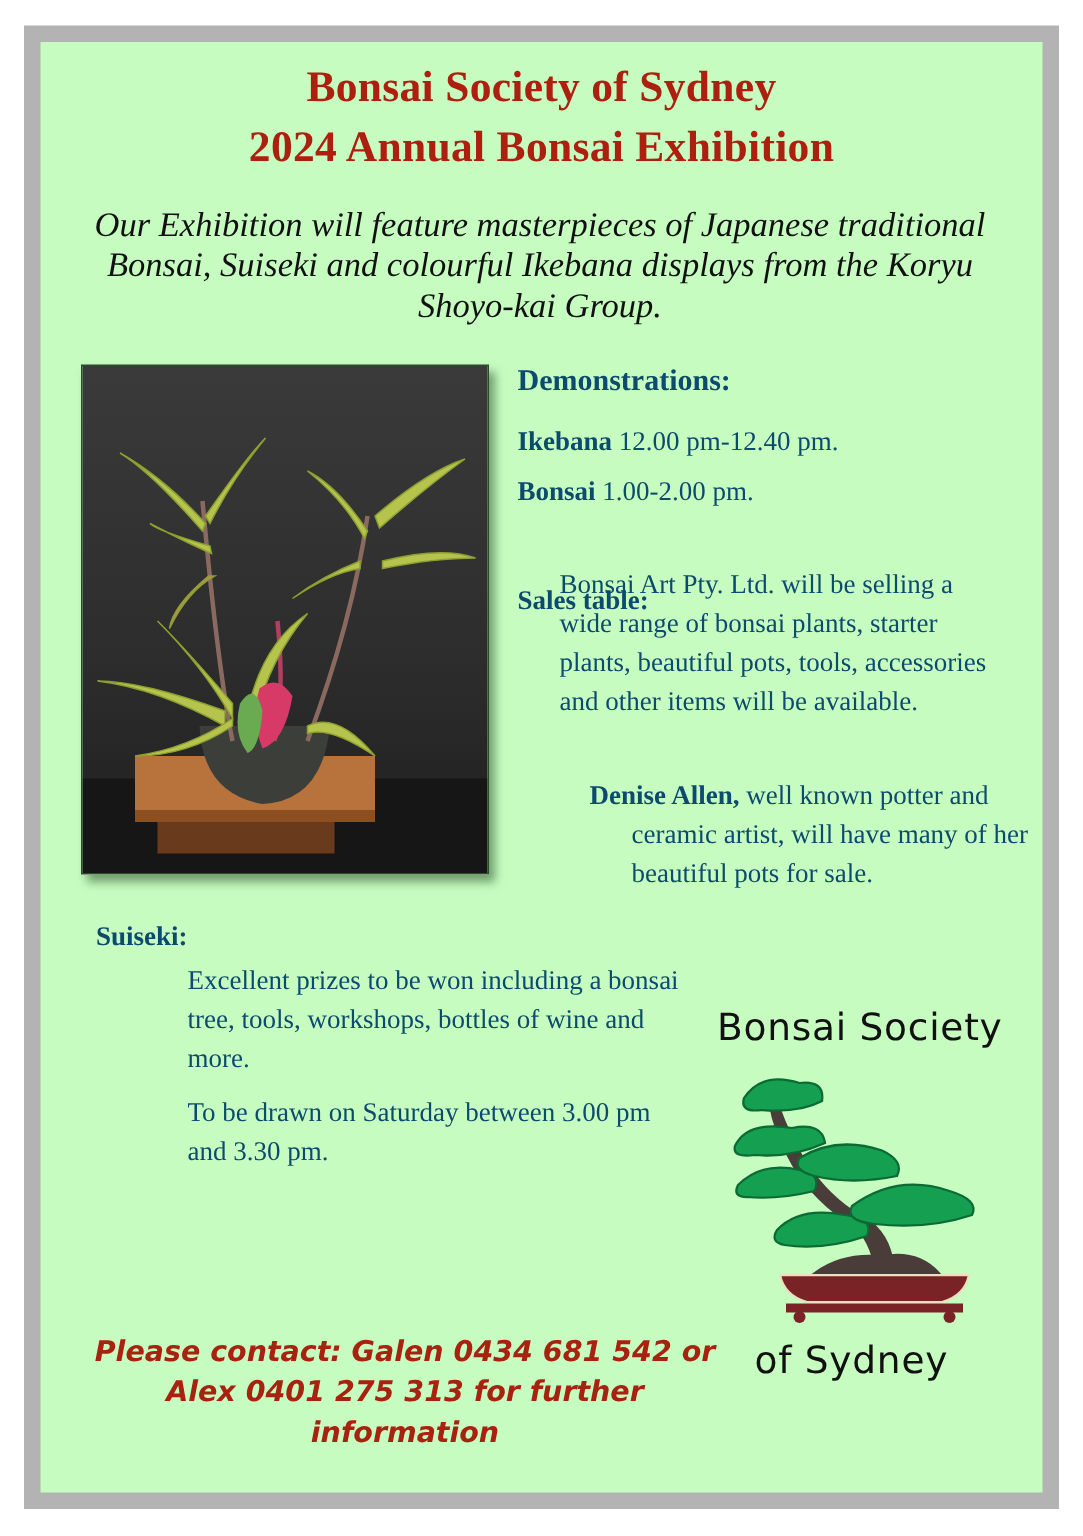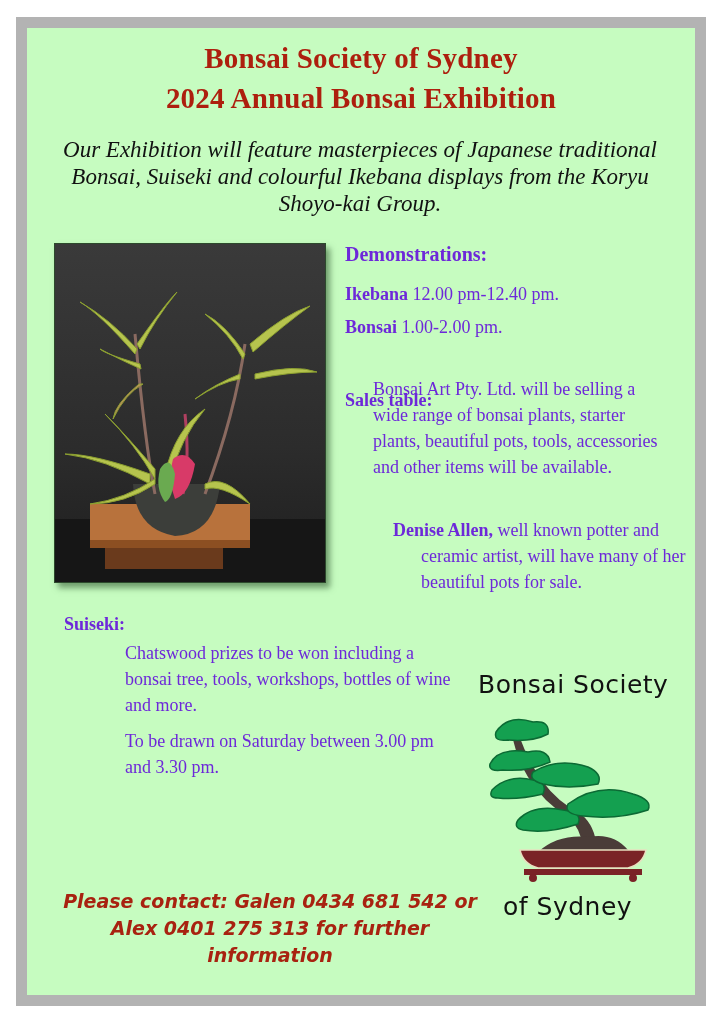--- a/index.html
+++ b/index.html
@@ -28,21 +28,21 @@
   }
   .photo {
     position: absolute; left: 54px; top: 243px; width: 270px; height: 338px;
     background: linear-gradient(180deg, #3a3a3a 0%, #2c2c2c 60%, #1e1e1e 100%);
     border: 1px solid #2c4a2c;
     box-shadow: 4px 5px 6px rgba(40,80,40,0.55);
     overflow: hidden;
   }
   .photo svg { position: absolute; left: 0; top: 0; }
   .rt {
-    position: absolute; font-family: "Liberation Serif", serif; color: #6d28d9;
+    position: absolute; font-family: "Liberation Serif", serif; color: #0c4a6e;
     font-size: 18px; line-height: 25px;
   }
   .b { font-weight: bold; }
   .h-demo { left: 345px; top: 242px; font-size: 20px; font-weight: bold; }
   .ik { left: 345px; top: 282px; }
   .bo { left: 345px; top: 315px; }
   .sales { left: 345px; top: 348px; font-weight: bold; margin-top: 40px; }
   .sales-body { left: 373px; top: 376px; width: 300px; line-height: 26px; }
   .denise { left: 345px; top: 517px; width: 340px; line-height: 26px; margin-left: 48px; }
   .denise .cont { display: block; padding-left: 28px; }
@@ -114,21 +114,21 @@
 <div class="rt h-demo">Demonstrations:</div>
 <div class="rt ik"><span class="b">Ikebana</span><span> 12.00 pm-12.40 pm.</span></div>
 <div class="rt bo"><span class="b">Bonsai</span><span> 1.00-2.00 pm.</span></div>
 
 <div class="rt sales">Sales table:</div>
 <div class="rt sales-body">Bonsai Art Pty. Ltd. will be selling a wide range of bonsai plants, starter plants, beautiful pots, tools, accessories and other items will be available.</div>
 
 <div class="rt denise"><span class="b">Denise Allen,</span><span> well known potter and</span><span class="cont">ceramic artist, will have many of her beautiful pots for sale.</span></div>
 
 <div class="rt raffles">Suiseki:</div>
-<div class="rt raffle-body">Chatswood prizes to be won including a bonsai tree, tools, workshops, bottles of wine and more.</div>
+<div class="rt raffle-body">Excellent prizes to be won including a bonsai tree, tools, workshops, bottles of wine and more.</div>
 <div class="rt raffle-draw">To be drawn on Saturday between 3.00 pm and 3.30 pm.</div>
 
 <div class="transport">
 </div>
 
 <div class="contact">Please contact: Galen 0434 681 542 or Alex 0401 275 313 for further information</div>
 
 <div class="logo-top">Bonsai Society</div>
 <div class="logo-tree">
   <svg width="170" height="170" viewBox="0 0 170 170">

